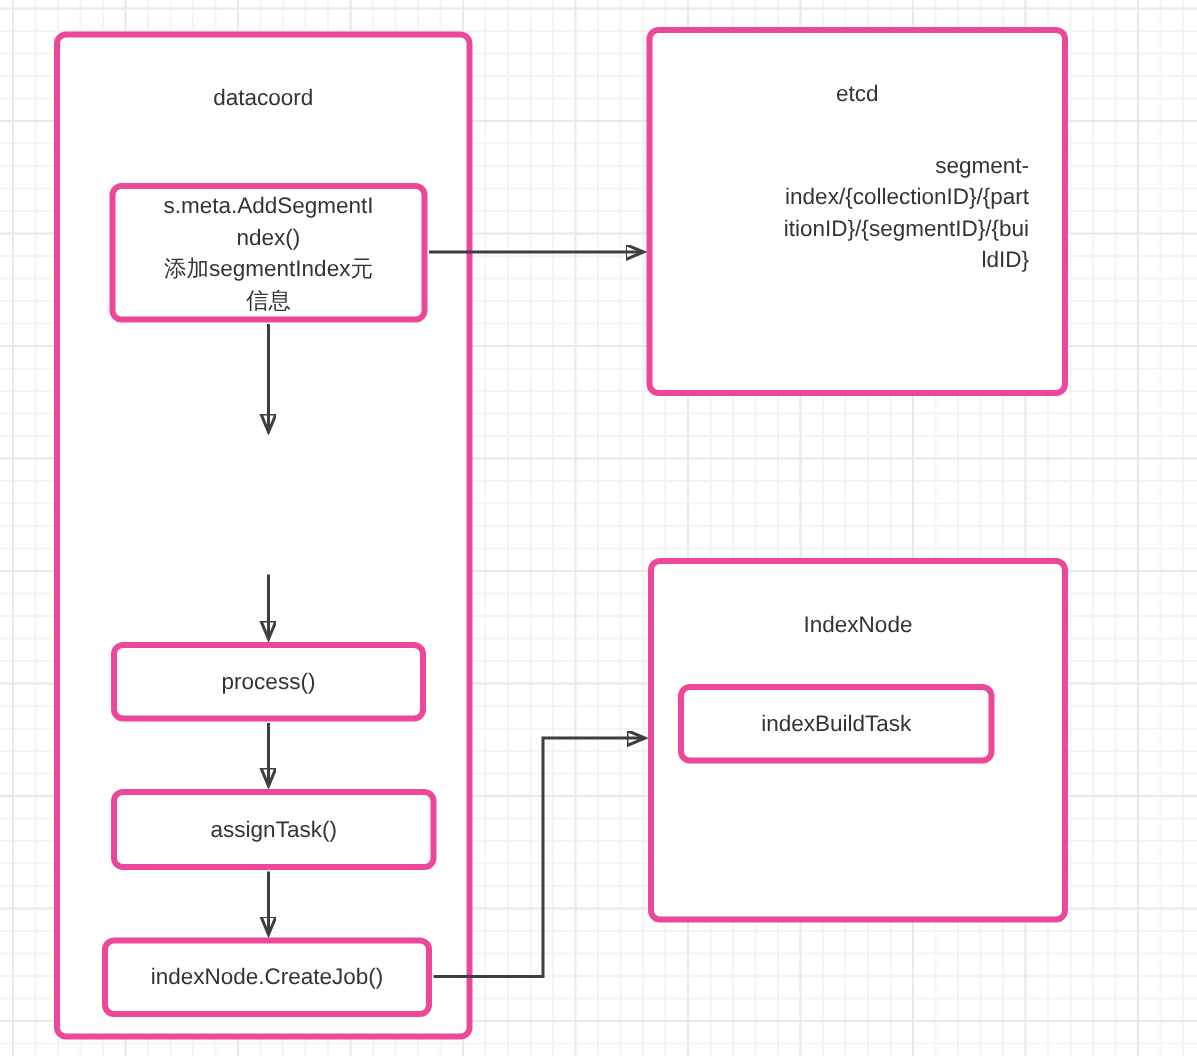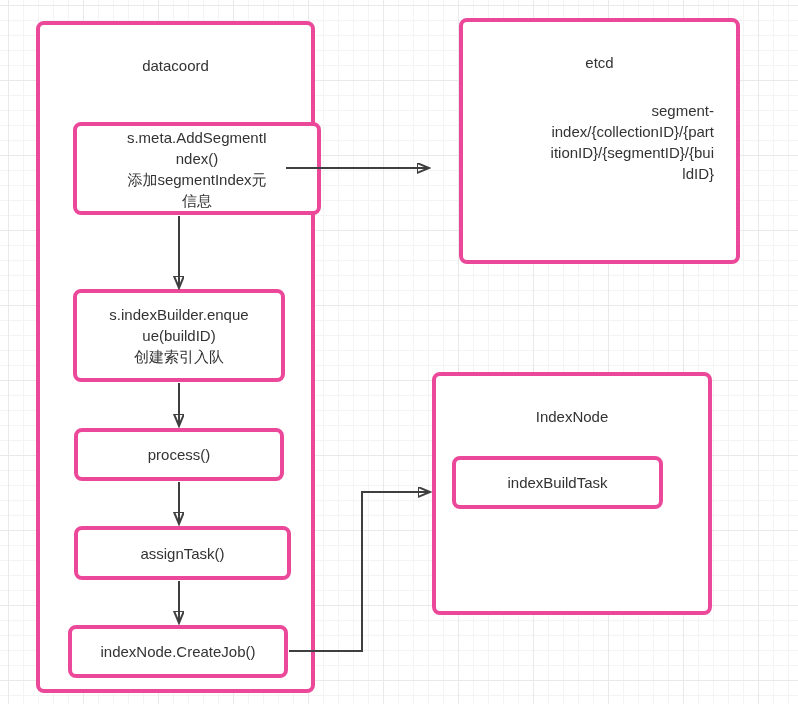--- a/index.html
+++ b/index.html
@@ -45,24 +45,24 @@
     align-items: center;
     justify-content: center;
     text-align: center;
     font-size: 15px;
     line-height: 21px;
     white-space: pre-line;
     padding: 2px 6px;
   }
   
   #datacoord  { left: 36px;  top: 21px;  width: 279px; height: 672px; }
-  #etcd       { left: 431px; top: 18px;  width: 281px; height: 246px; margin-left: 28px; }
+  #etcd       { left: 431px; top: 18px;  width: 281px; height: 246px; }
   #indexnode  { left: 432px; top: 372px; width: 280px; height: 243px; }
   
-  #step1 { left: 73px;  top: 122px; width: 248px; height: 93px; }
+  #step1 { left: 73px;  top: 122px; width: 212px; height: 93px; }
   #step2 { left: 73px;  top: 289px; width: 212px; height: 93px; }
   #step3 { left: 74px;  top: 428px; width: 210px; height: 53px; }
   #step4 { left: 74px;  top: 526px; width: 217px; height: 54px; }
   #step5 { left: 68px;  top: 625px; width: 220px; height: 53px; }
   #ibt   { left: 452px; top: 456px; width: 211px; height: 53px; }
   .etcd-body {
     margin: 28px 22px 0 44px;
     font-size: 15px;
     line-height: 21px;
     text-align: right;
@@ -102,23 +102,20 @@
   </div>
 
   <div class="node" id="indexnode">
     <div class="node-title">IndexNode</div>
   </div>
 
   <div class="node step" id="step1">s.meta.AddSegmentI
 ndex()
 添加segmentIndex元
 信息</div>
-  <div class="node step" id="step2">s.indexBuilder.enque
-ue(buildID)
-创建索引入队</div>
   <div class="node step" id="step3">process()</div>
   <div class="node step" id="step4">assignTask()</div>
   <div class="node step" id="step5">indexNode.CreateJob()</div>
 
   <div class="node step" id="ibt">indexBuildTask</div>
 
   <svg class="connectors" xmlns="http://www.w3.org/2000/svg">
     <defs>
       <marker id="arrowhead" markerUnits="userSpaceOnUse" markerWidth="14" markerHeight="12" refX="11" refY="5" orient="auto">
         <path d="M0,0 L12,5 L0,10 Z" fill="#3f3f3f"></path>

